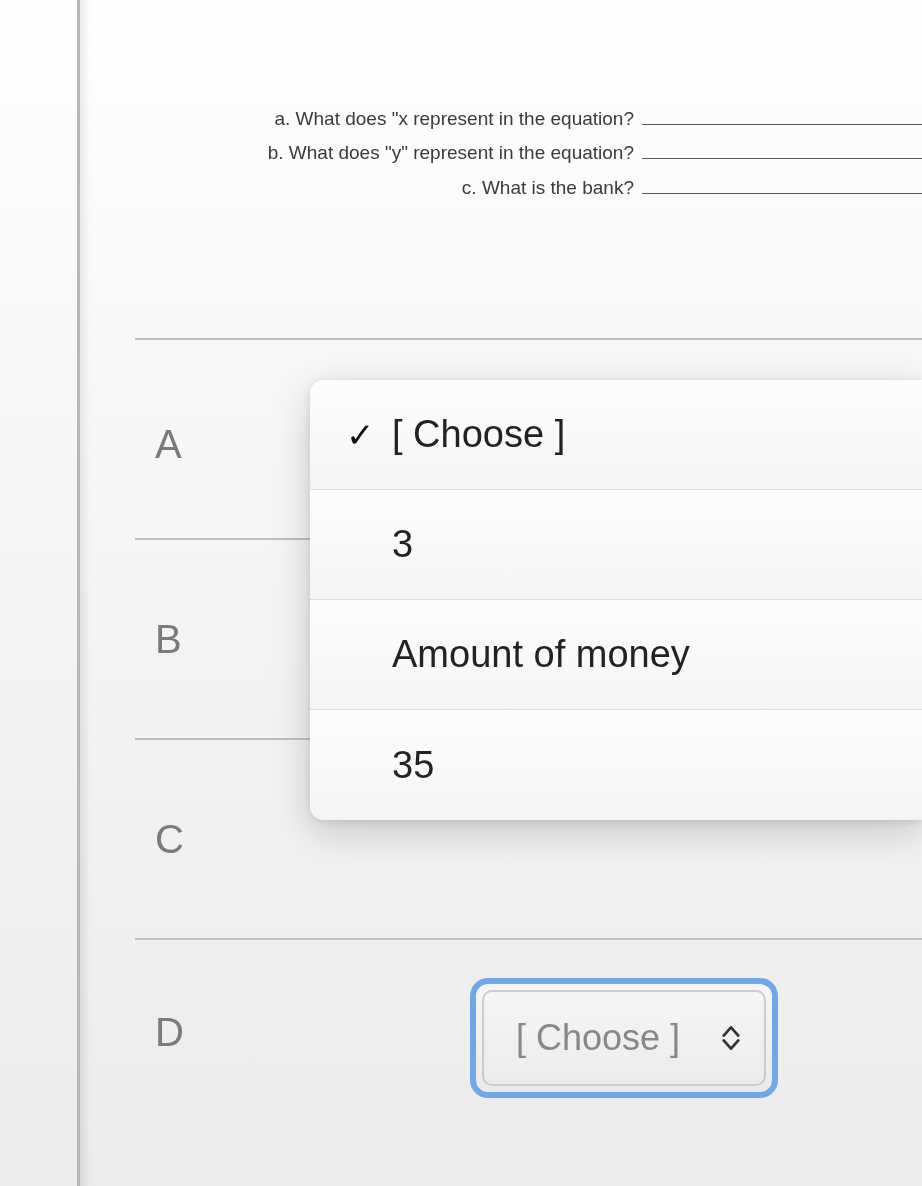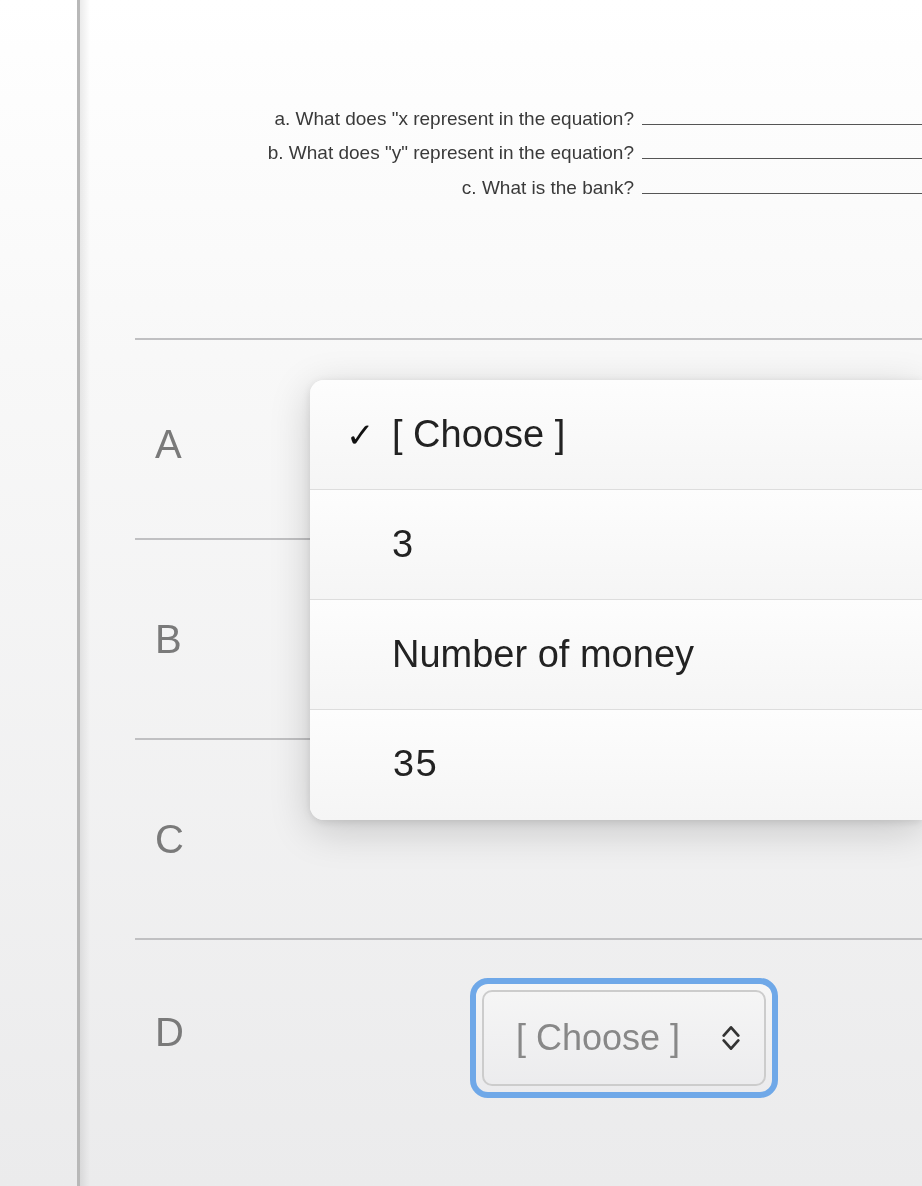--- a/index.html
+++ b/index.html
@@ -120,21 +120,20 @@
       padding-left: 82px;
       position: relative;
       background: linear-gradient(180deg, #fdfdfd, #f5f5f5);
     }
     .menu-item:first-child {
       border-radius: 14px 0 0 0;
     }
     .menu-item:last-child {
       border-bottom: none;
       border-radius: 0 0 0 14px;
-      font-family: Liberation Mono, monospace;
     }
     .checkmark {
       position: absolute;
       left: 36px;
       font-size: 34px;
       color: #111;
     }
 
     .choose-button {
       position: absolute;
@@ -223,21 +222,21 @@
 
 <div class="dropdown-menu">
   <div class="menu-item">
     <span class="checkmark">✓</span>
     <span>[ Choose ]</span>
   </div>
   <div class="menu-item">
     <span>3</span>
   </div>
   <div class="menu-item">
-    <span>Number of money</span>
+    <span>Amount of money</span>
   </div>
   <div class="menu-item">
     <span>35</span>
   </div>
 </div>
 
 <div class="choose-button">
   <div class="inner">
     <span class="choose-text">[ Choose ]</span>
     <span class="chevrons">

